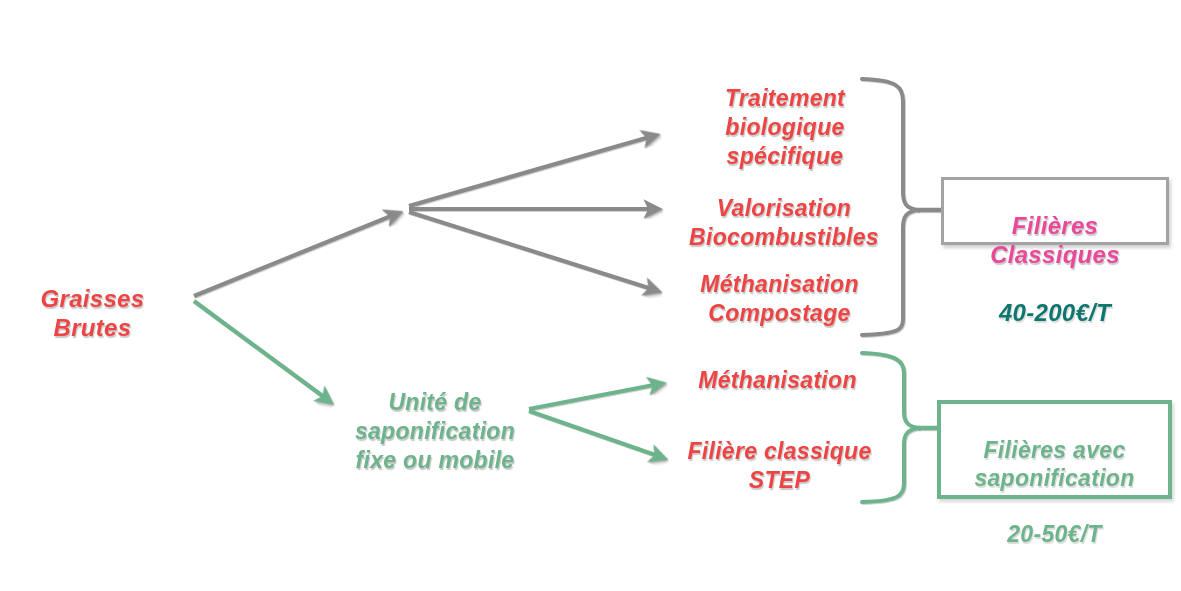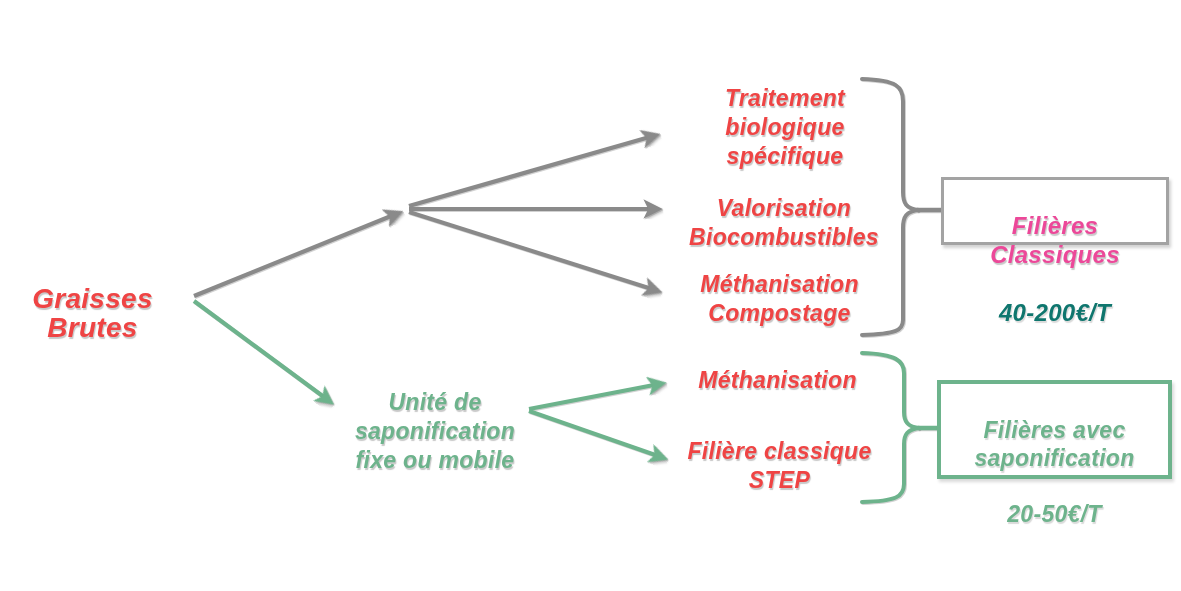--- a/index.html
+++ b/index.html
@@ -29,21 +29,21 @@
     font-style: italic;
     color: #ef4444;
     font-size: 23px;
     line-height: 29px;
     text-align: center;
     white-space: pre-line;
     text-shadow: 1px 1.5px 1px rgba(0,0,0,0.22);
     letter-spacing: 0.3px;
   }
   .label.green { color: #6db38c; }
-  .label.root { font-size: 28px; }
+  .label.root { font-size: 24px; }
   .box {
     position: absolute;
     box-sizing: border-box;
     background: #ffffff;
     text-align: center;
     font-weight: bold;
     font-style: italic;
     white-space: pre-line;
     letter-spacing: 0.3px;
   }
@@ -52,21 +52,21 @@
     width: 228px; height: 68px;
     border: 3px solid #a3a3a3;
     box-shadow: 2px 3px 3px rgba(0,0,0,0.18);
     padding-top: 2px;
     font-size: 24px;
     line-height: 29px;
   }
   .gray-box .box-title { color: #ec4899; text-shadow: 1px 1.5px 1px rgba(0,0,0,0.22); }
   .gray-box .box-price { color: #0f766e; text-shadow: 1px 1.5px 1px rgba(0,0,0,0.15); }
   .box.green-box {
-    left: 937px; top: 380px;
+    left: 937px; top: 400px;
     width: 235px; height: 99px;
     border: 4px solid #6db38c;
     box-shadow: 2px 3px 3px rgba(0,0,0,0.15);
     padding-top: 4px;
     font-size: 23px;
     line-height: 28px;
   }
   .green-box .box-title,
   .green-box .box-price { color: #6db38c; text-shadow: 1px 1.5px 1px rgba(0,0,0,0.15); }
 </style>

